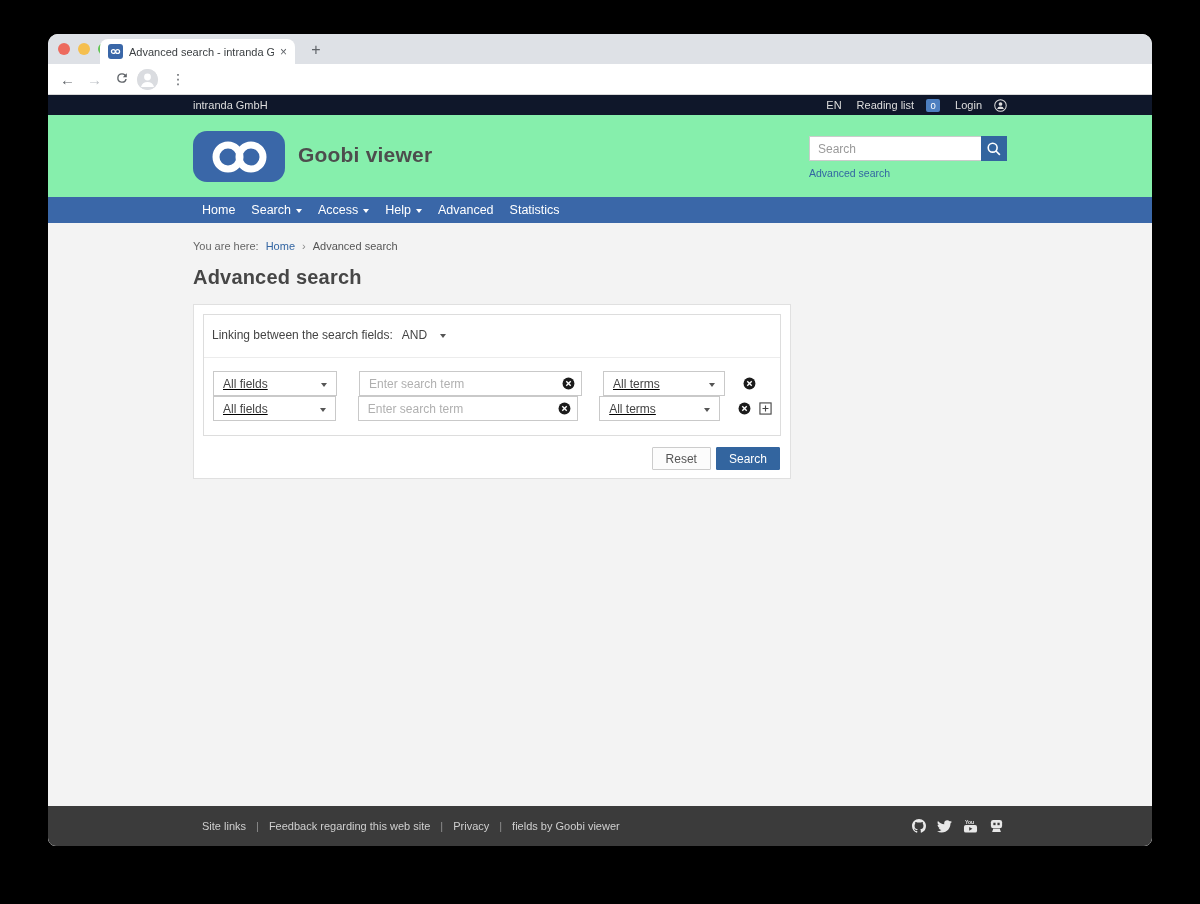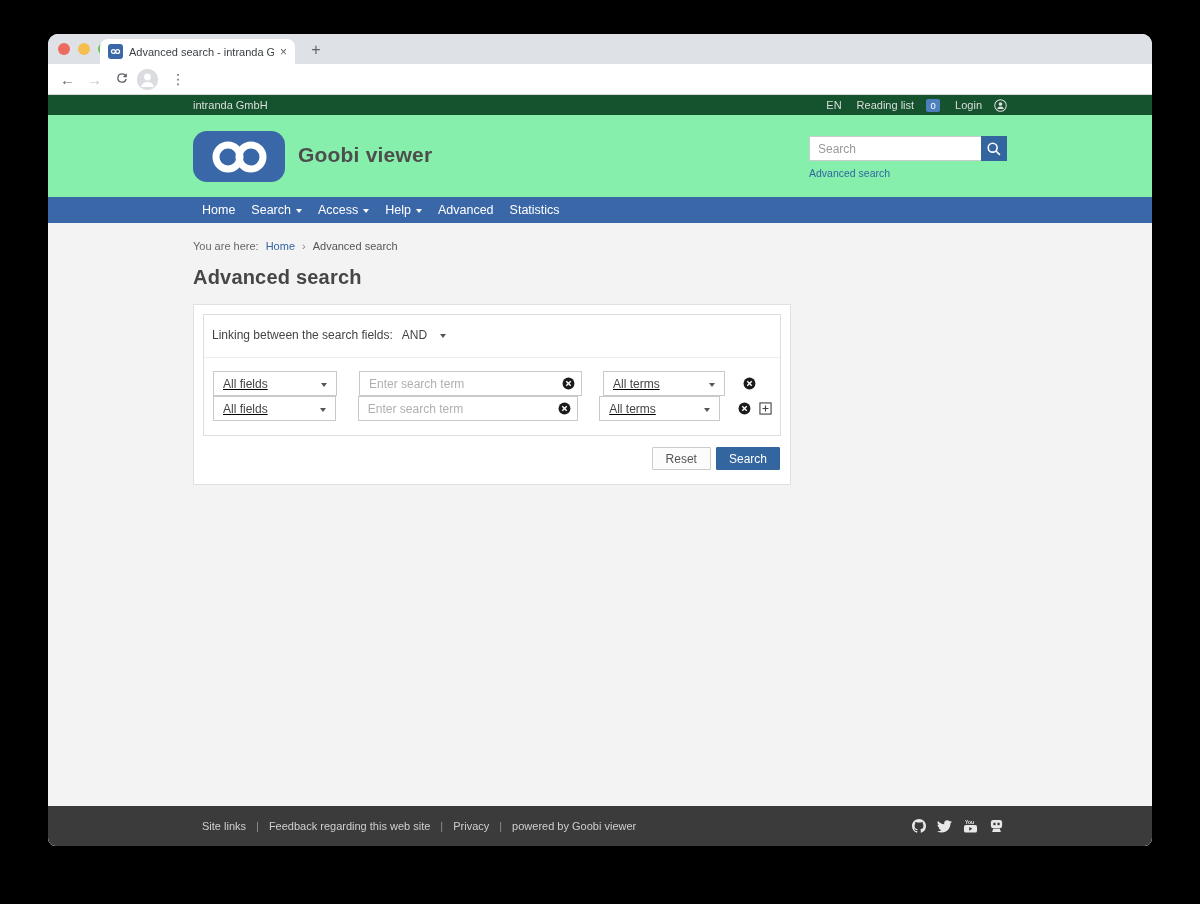--- a/index.html
+++ b/index.html
@@ -35,21 +35,21 @@
   .omni-icon{color:#5f6368;font-size:13px;flex:none;}
   .tb-right{display:flex;align-items:center;gap:13px;padding:0 6px 0 2px;}
   .avatar{width:21px;height:21px;border-radius:50%;background:#dadce0;display:flex;
     align-items:center;justify-content:center;}
   .kebab{color:#5f6368;font-size:14px;}
 
   
   .page{flex:1;display:flex;flex-direction:column;background:#f3f3f3;min-height:0;}
   .container{width:814px;margin:0 auto;}
 
-  .site-topbar{height:20px;background:#14532d;flex:none;font-size:11px;color:#ddd;}
+  .site-topbar{height:20px;background:#0f172a;flex:none;font-size:11px;color:#ddd;}
   .site-topbar .container{display:flex;align-items:center;height:100%;}
   .topbar-right{margin-left:auto;display:flex;align-items:center;gap:15px;}
   .rl-group,.login-group{display:flex;align-items:flex-start;gap:12px;}
   .badge{background:#4d7fc0;color:#fff;font-size:9.5px;line-height:13px;min-width:14px;
     text-align:center;border-radius:2px;padding:0 3px;}
 
   .site-header{height:82px;background:#86efac;flex:none;}
   .site-header .container{position:relative;height:100%;}
   .logo{position:absolute;left:0;top:16px;width:92px;height:51px;background:#3a67a8;border-radius:14px;
     display:flex;align-items:center;justify-content:center;}
@@ -72,21 +72,21 @@
   .caret.dark{border-top-color:#555;}
 
   .content{flex:1;min-height:0;}
   .content .container{padding-top:17px;}
   .breadcrumb{font-size:11px;color:#666;display:flex;gap:7px;align-items:center;}
   .breadcrumb .bc-home{color:#3365a2;text-decoration:none;}
   .breadcrumb .bc-sep{color:#888;font-size:11px;}
   .breadcrumb .bc-current{color:#555;}
   .page-title{margin-top:14px;font-size:20px;font-weight:700;color:#464646;letter-spacing:.2px;}
 
-  .panel{margin-top:15px;width:598px;background:#fff;border:1px solid #e0e0e0;padding:9px 9px 7px;}
+  .panel{margin-top:15px;width:598px;background:#fff;border:1px solid #e0e0e0;padding:9px 9px 1px;}
   .group-box{border:1px solid #ddd;background:#fff;padding:0 8px;}
   .linking-row{display:flex;align-items:center;padding:13px 0 15px;font-size:12px;color:#444;}
   .and-select{display:flex;align-items:center;gap:13px;margin-left:9px;font-size:12px;color:#444;cursor:default;}
   .gb-divider{border:none;border-top:1px solid #ececec;margin:0 -8px;}
   .rows{padding:13px 0 14px;display:flex;flex-direction:column;text-decoration:underline;}
   .frow{display:flex;align-items:center;height:25px;}
   .sel{height:25px;border:1px solid #c9c9c9;background:#fff;display:flex;align-items:center;
     justify-content:space-between;padding:0 9px;font-size:12px;color:#444;cursor:default;}
   .sel.fields{width:124px;margin-left:1px;}
   .sel.terms{width:122px;margin-left:21px;}
@@ -328,21 +328,21 @@
 
     <div class="site-footer">
       <div class="container">
         <div class="f-links">
           <a href="#">Site links</a>
           <span class="f-sep">|</span>
           <a href="#">Feedback regarding this web site</a>
           <span class="f-sep">|</span>
           <a href="#">Privacy</a>
           <span class="f-sep">|</span>
-          <a href="#">powered by Goobi viewer</a>
+          <a href="#">fields by Goobi viewer</a>
         </div>
         <div class="f-icons">
           <span class="icon-btn">
             <svg width="14" height="14" viewBox="0 0 16 16">
                 <path fill="#e8e8e8" d="M8 0C3.58 0 0 3.58 0 8c0 3.54 2.29 6.53 5.47 7.59.4.07.55-.17.55-.38 0-.19-.01-.82-.01-1.49-2.01.37-2.53-.49-2.69-.94-.09-.23-.48-.94-.82-1.13-.28-.15-.68-.52-.01-.53.63-.01 1.08.58 1.23.82.72 1.21 1.87.87 2.33.66.07-.52.28-.87.51-1.07-1.78-.2-3.64-.89-3.64-3.95 0-.87.31-1.59.82-2.15-.08-.2-.36-1.02.08-2.12 0 0 .67-.21 2.2.82.64-.18 1.32-.27 2-.27s1.36.09 2 .27c1.53-1.04 2.2-.82 2.2-.82.44 1.1.16 1.92.08 2.12.51.56.82 1.27.82 2.15 0 3.07-1.87 3.75-3.65 3.95.29.25.54.73.54 1.48 0 1.07-.01 1.93-.01 2.2 0 .21.15.46.55.38A8.01 8.01 0 0 0 16 8c0-4.42-3.58-8-8-8z"></path>
               </svg>
           </span>
           <span class="icon-btn">
             <svg width="15" height="13" viewBox="0 0 16 13">
                 <path fill="#e8e8e8" d="M16 1.54c-.59.26-1.22.44-1.88.52A3.3 3.3 0 0 0 15.56.24c-.63.37-1.33.64-2.08.79A3.28 3.28 0 0 0 7.8 4.02C5.07 3.89 2.65 2.58 1.03.59.75 1.07.59 1.64.59 2.24c0 1.14.58 2.14 1.46 2.73-.54-.02-1.04-.17-1.49-.41v.04c0 1.59 1.13 2.92 2.63 3.22-.27.07-.56.11-.86.11-.21 0-.41-.02-.61-.06.41 1.3 1.62 2.25 3.06 2.28A6.58 6.58 0 0 1 0 11.47a9.29 9.29 0 0 0 5.03 1.47c6.04 0 9.34-5 9.34-9.34v-.42c.64-.46 1.2-1.04 1.63-1.64z"></path>

